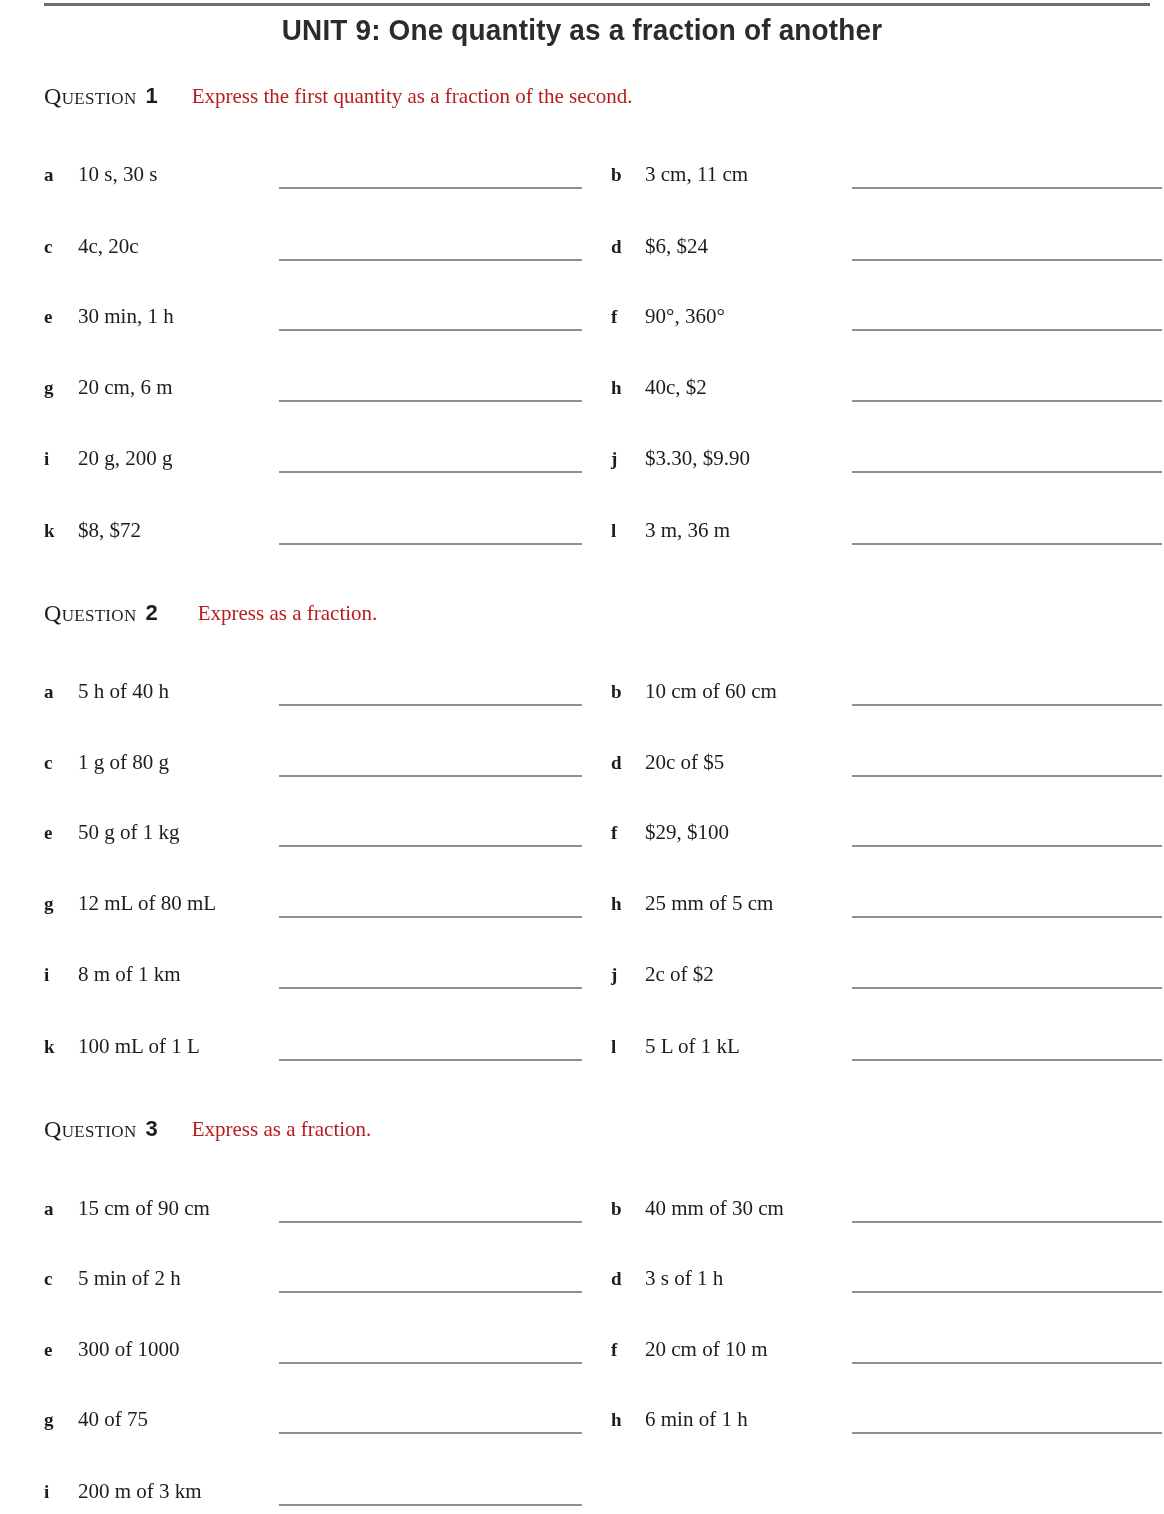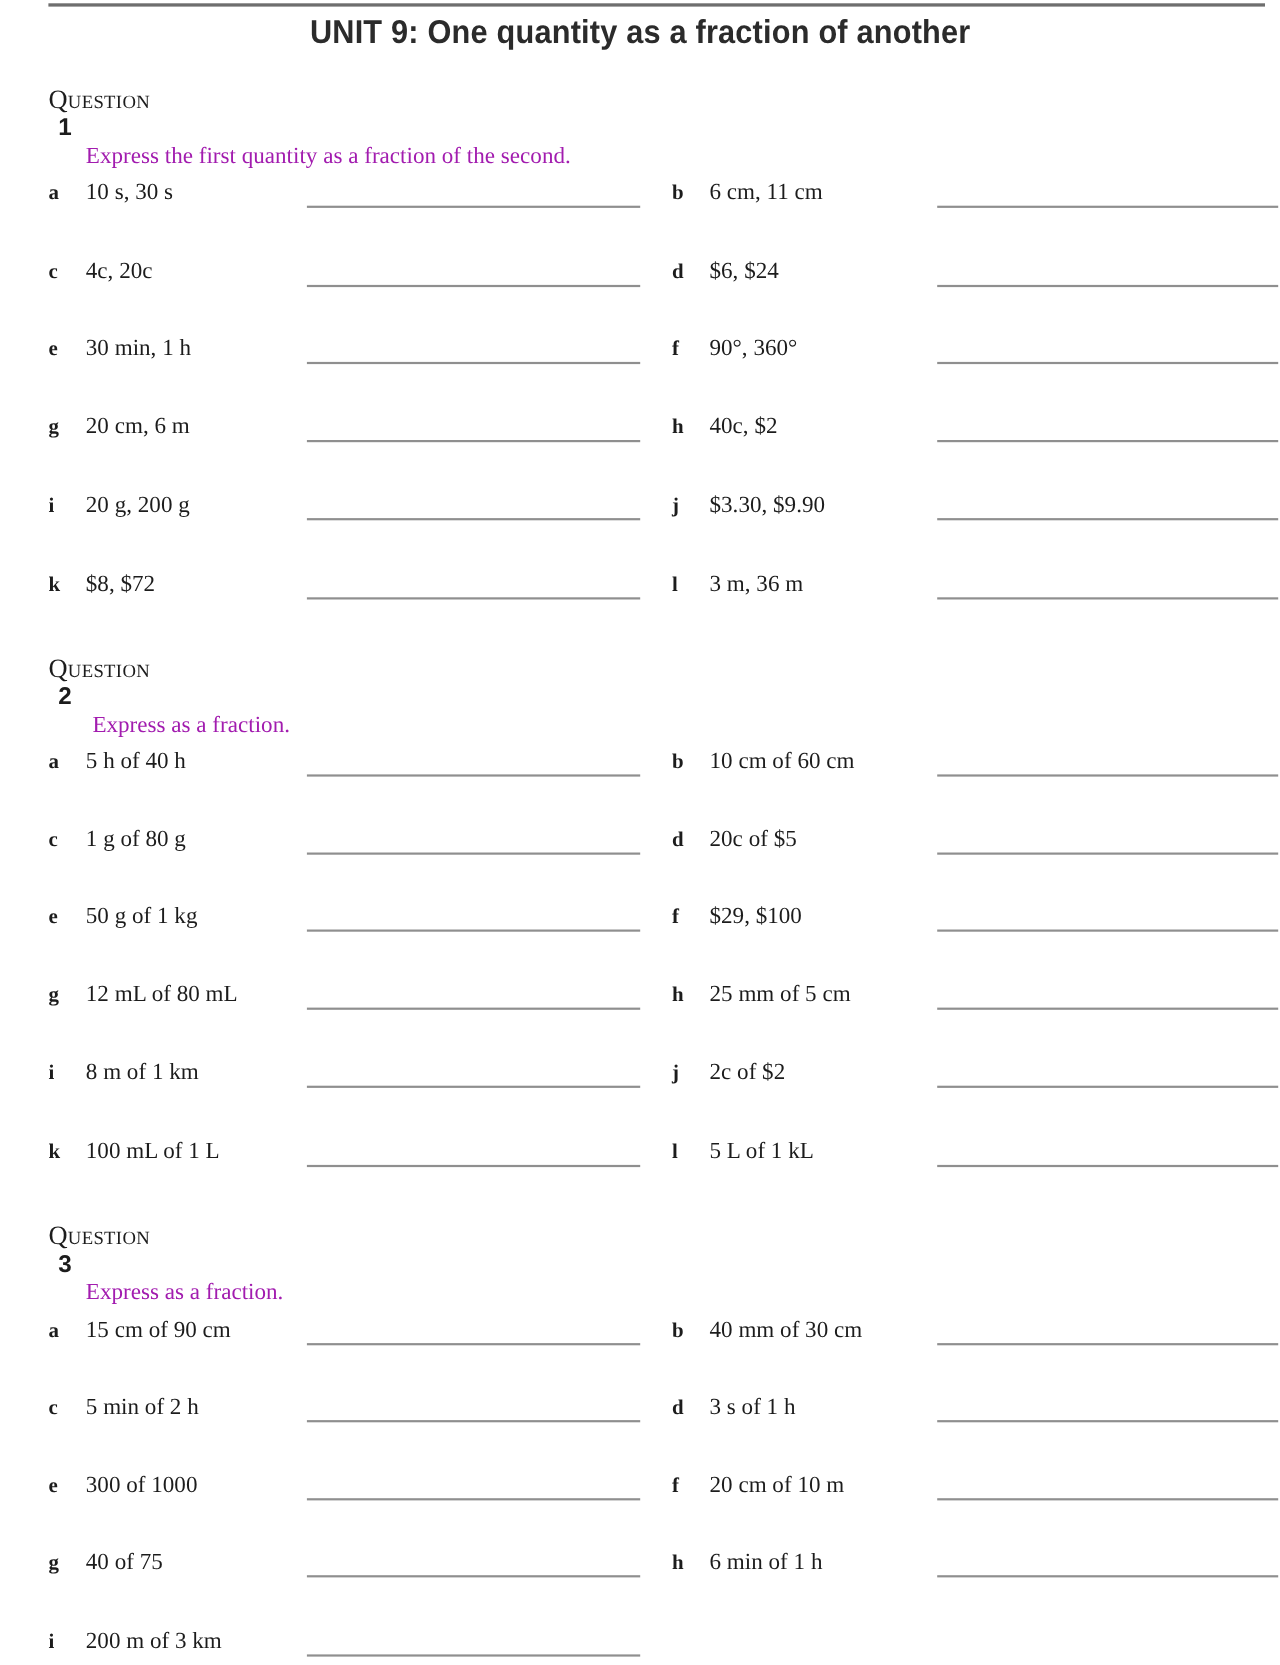--- a/index.html
+++ b/index.html
@@ -48,23 +48,22 @@
     color: #2b2b2b;
     transform: scaleX(0.93);
     transform-origin: center top;
   }
 
   
   .q-header {
     position: absolute;
     left: 44px;
     display: flex;
-    align-items: flex-start;
+    align-items: flex-end;
     white-space: nowrap;
-    flex-direction: column;
   }
   .q-word {
     font-family: "Liberation Serif", "DejaVu Serif", serif;
     font-size: 17px;
     letter-spacing: 0.3px;
     color: #1c1c1c;
   }
   .q-word .cap {
     font-size: 24px;
     line-height: 0;
@@ -72,21 +71,21 @@
   .q-num {
     font-family: "Liberation Sans", "DejaVu Sans", sans-serif;
     font-weight: bold;
     font-size: 22px;
     margin-left: 9px;
     color: #1c1c1c;
   }
   .q-instruction {
     font-size: 21px;
     margin-left: 34px;
-    color: #a21caf;
+    color: #b91c1c;
   }
   .q-instruction.wide {
     margin-left: 40px;
   }
 
   
   .item {
     position: absolute;
     display: flex;
     align-items: baseline;
@@ -127,21 +126,21 @@
         <span class="q-num">1</span>
         <span class="q-instruction">Express the first quantity as a fraction of the second.</span>
       </div>
       <div class="item col-left" style="top: 162px;">
         <span class="item-letter">a</span>
         <span class="item-text">10 s, 30 s</span>
       </div>
       <div class="answer-rule" style="left: 279px; width: 303px; top: 187px;"></div>
       <div class="item col-right" style="top: 162px;">
         <span class="item-letter">b</span>
-        <span class="item-text">6 cm, 11 cm</span>
+        <span class="item-text">3 cm, 11 cm</span>
       </div>
       <div class="answer-rule" style="left: 852px; width: 310px; top: 187px;"></div>
       <div class="item col-left" style="top: 234px;">
         <span class="item-letter">c</span>
         <span class="item-text">4c, 20c</span>
       </div>
       <div class="answer-rule" style="left: 279px; width: 303px; top: 259px;"></div>
       <div class="item col-right" style="top: 234px;">
         <span class="item-letter">d</span>
         <span class="item-text">$6, $24</span>

